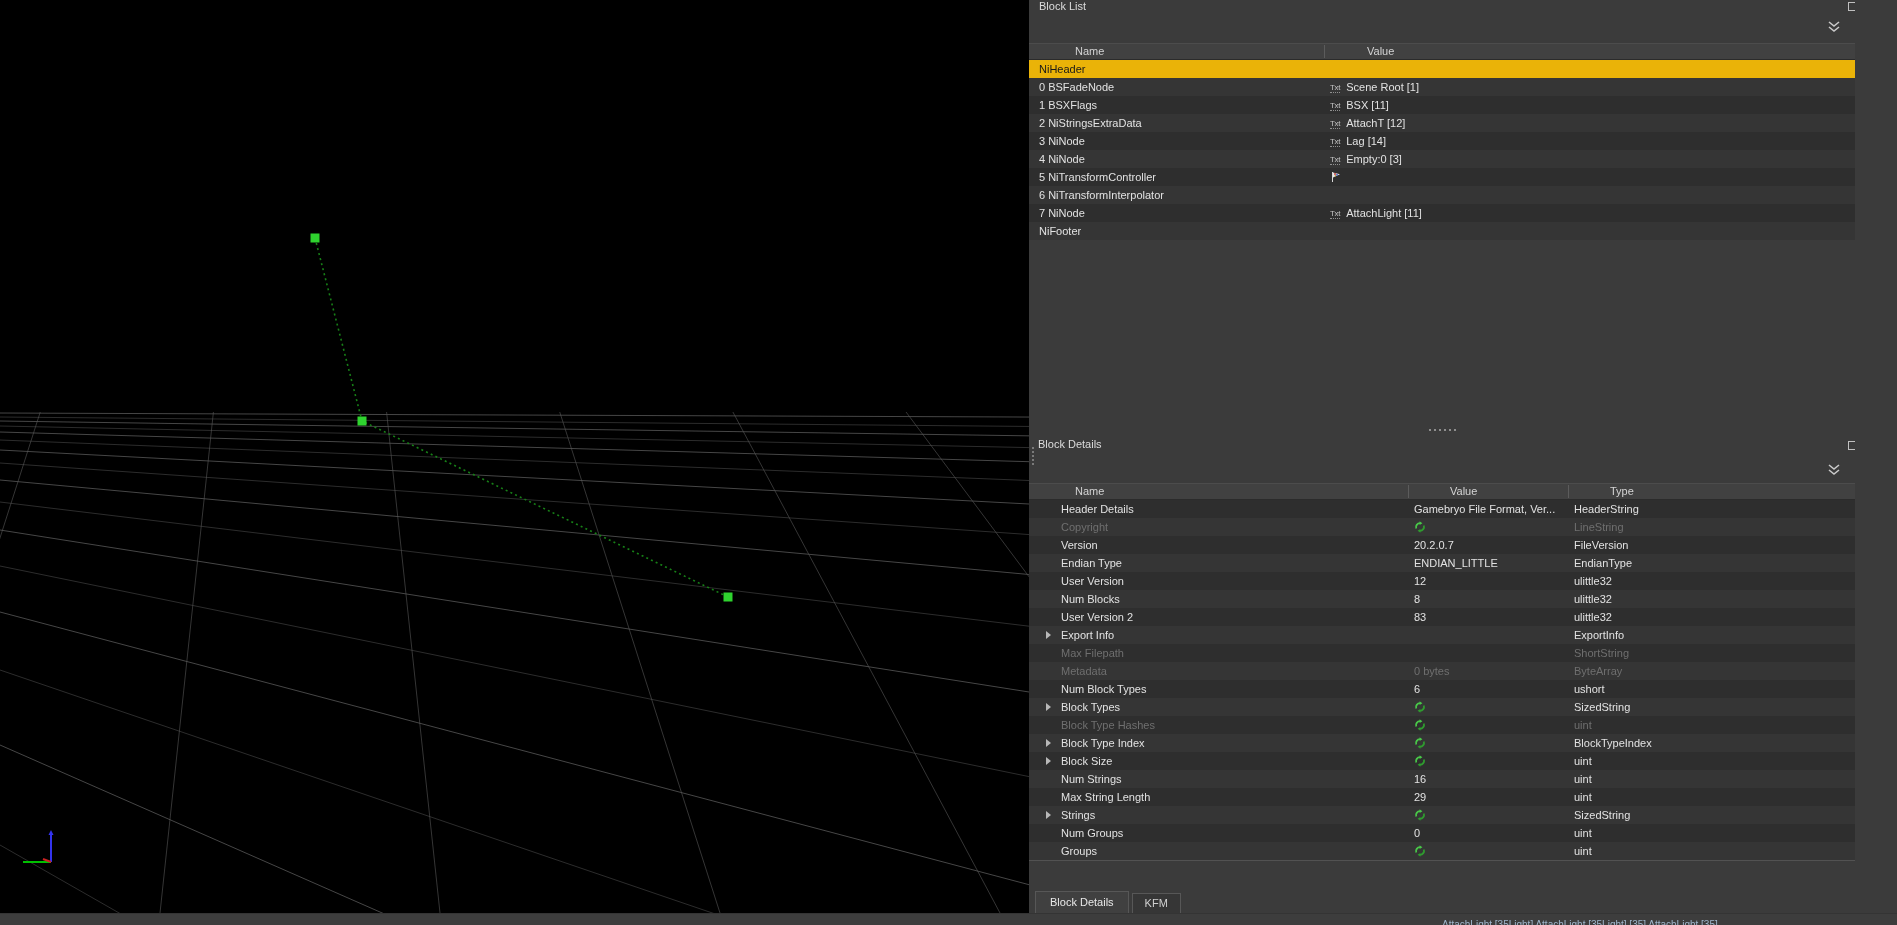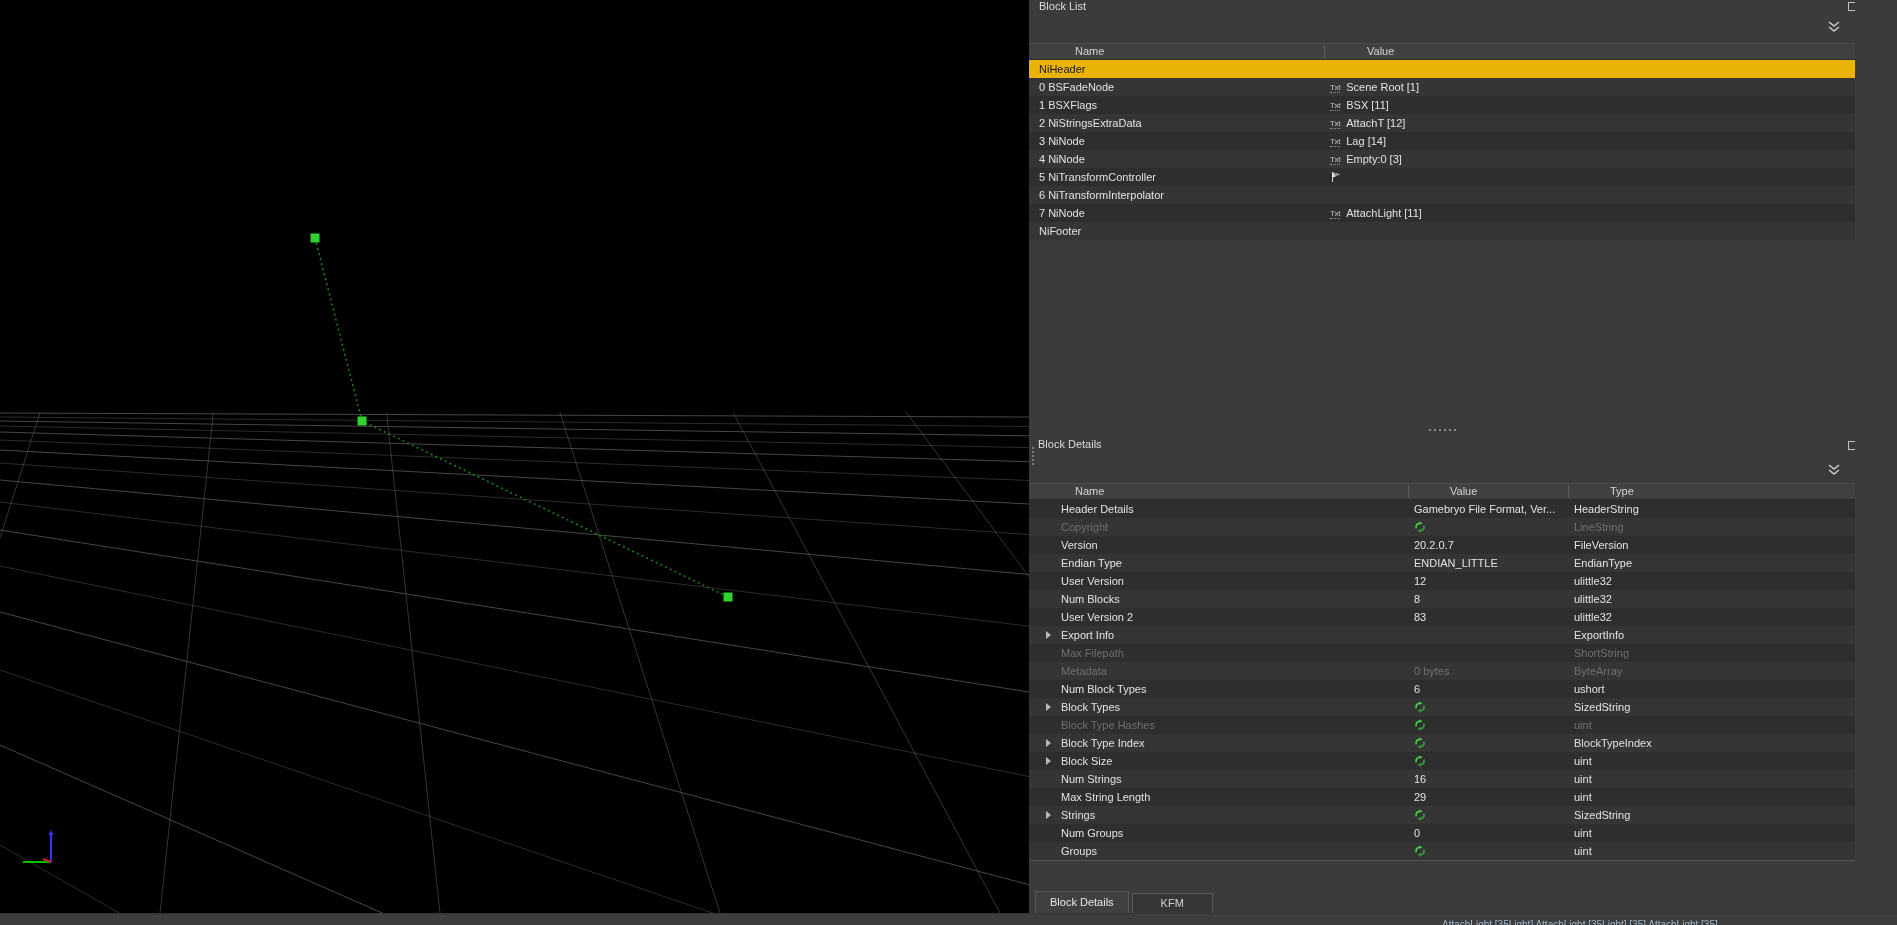--- a/index.html
+++ b/index.html
@@ -51,21 +51,21 @@
   #bd-tree .rows{border-bottom:1px solid #525252;}
 
   
   .splitter{position:absolute;left:0;right:0;top:424px;height:11px;
             display:flex;align-items:center;justify-content:center;}
   .splitter .dots{display:flex;gap:3px;}
   .splitter .dots i{width:2px;height:2px;background:#8e8e8e;}
 
   
   .tabbar{position:absolute;left:6px;top:452px;height:24px;display:flex;align-items:flex-end;}
-  .tab{display:inline-block;height:19px;line-height:19px;font-size:11px;padding:0 28px;
+  .tab{display:inline-block;height:19px;line-height:19px;font-size:11px;padding:0 12px;
        color:#d0d0d0;background:#363636;border:1px solid #575757;border-bottom:none;margin-right:3px;}
   .tab.active{height:21px;line-height:21px;background:#404040;color:#e8e8e8;padding:0 14px;}
 
   
   .statusbar{position:absolute;left:0;top:913px;width:1897px;height:12px;background:#3d3d3d;
              border-top:1px solid #343434;overflow:hidden;}
   .status-clip{position:absolute;left:1442px;top:5px;font-size:10px;color:#9fb6cc;white-space:nowrap;}
 </style>
 </head>
 <body>

